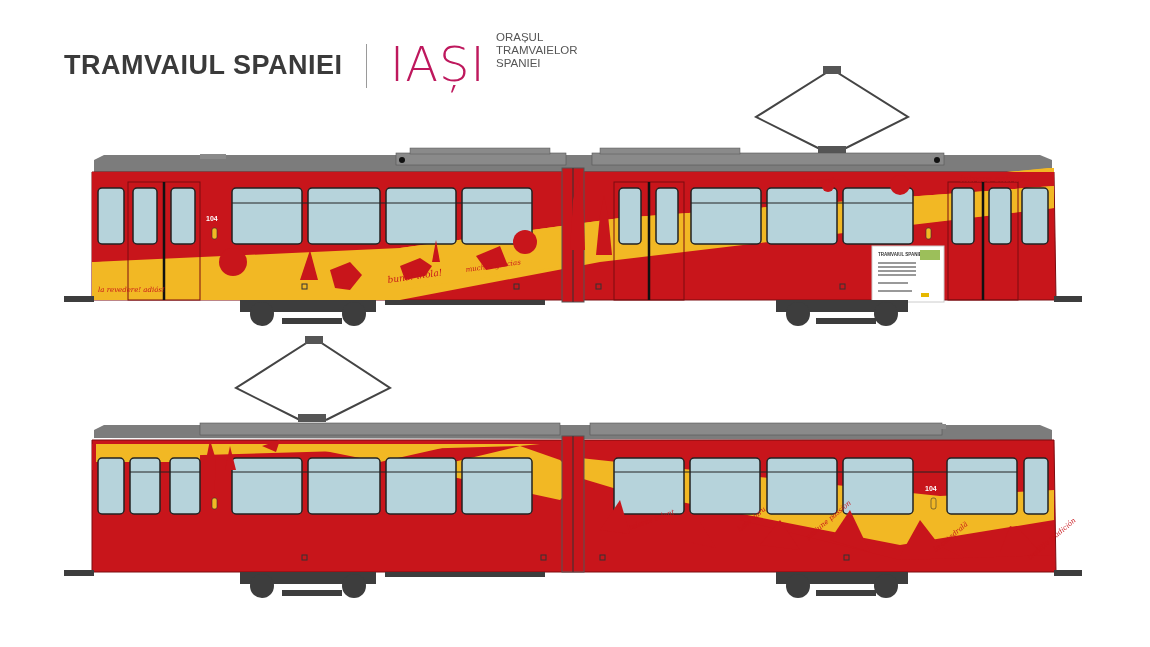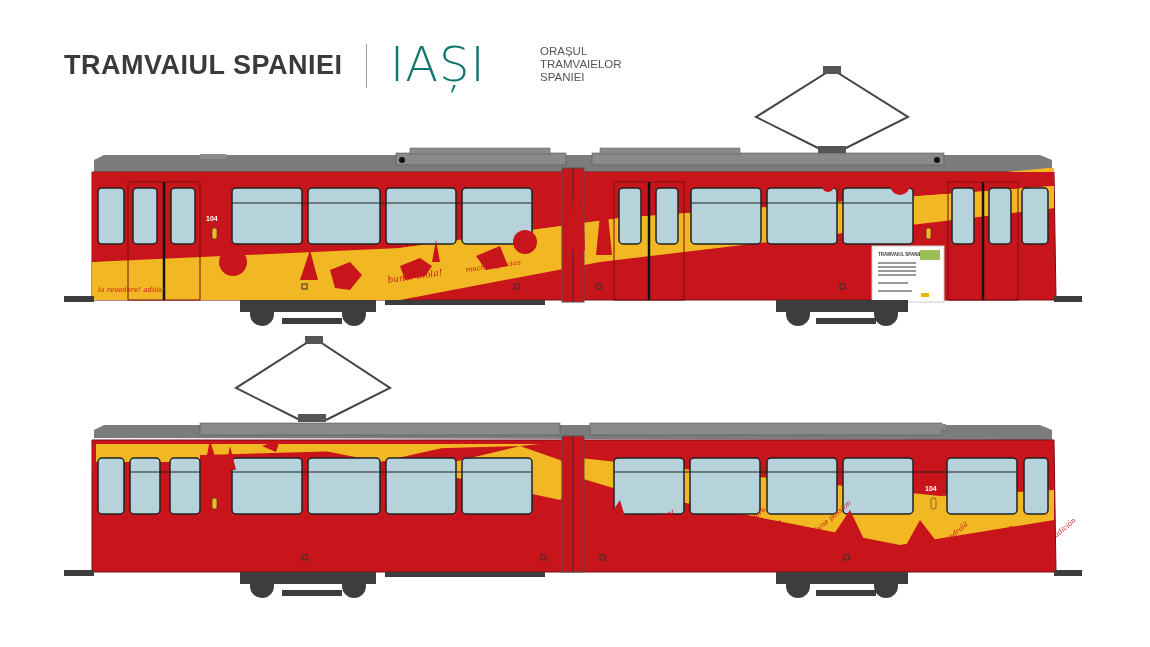--- a/index.html
+++ b/index.html
@@ -1,21 +1,21 @@
 <!DOCTYPE html>
 <html><head>
 <meta charset="utf-8">
 <style>
   html,body{margin:0;padding:0;background:#ffffff;}
   body{width:1150px;height:647px;position:relative;overflow:hidden;font-family:"Liberation Sans",sans-serif;}
   .header{position:absolute;left:0;top:0;width:1150px;height:110px;}
   .title{position:absolute;left:64px;top:50px;font-family:"Liberation Sans",sans-serif;font-weight:bold;font-size:27px;letter-spacing:0.5px;color:#3a3a3a;}
   .divider{position:absolute;left:366px;top:44px;width:1px;height:44px;background:#9a9a9a;}
-  .iasi{position:absolute;left:390px;top:36px;font-family:"DejaVu Sans",sans-serif;font-weight:200;font-size:48px;color:#0f766e;letter-spacing:1px;line-height:56px;}
-  .iasi-sub{position:absolute;left:496px;top:45px;font-family:"Liberation Sans",sans-serif;font-size:11.5px;line-height:13px;color:#555;margin-left:44px;}
+  .iasi{position:absolute;left:390px;top:36px;font-family:"DejaVu Sans",sans-serif;font-weight:200;font-size:48px;color:#be185d;letter-spacing:1px;line-height:56px;}
+  .iasi-sub{position:absolute;left:496px;top:31px;font-family:"Liberation Sans",sans-serif;font-size:11.5px;line-height:13px;color:#555;}
   .tram{position:absolute;left:0;width:1150px;}
   .tram svg{display:block;}
   .script{font-family:"DejaVu Serif",serif;font-style:italic;fill:#c8151b;}
   .num{font-family:"Liberation Sans",sans-serif;font-weight:bold;font-size:7px;fill:#ffffff;}
 </style>
 </head>
 <body>
 
 <div class="header">
   <div class="title">TRAMVAIUL SPANIEI</div>

